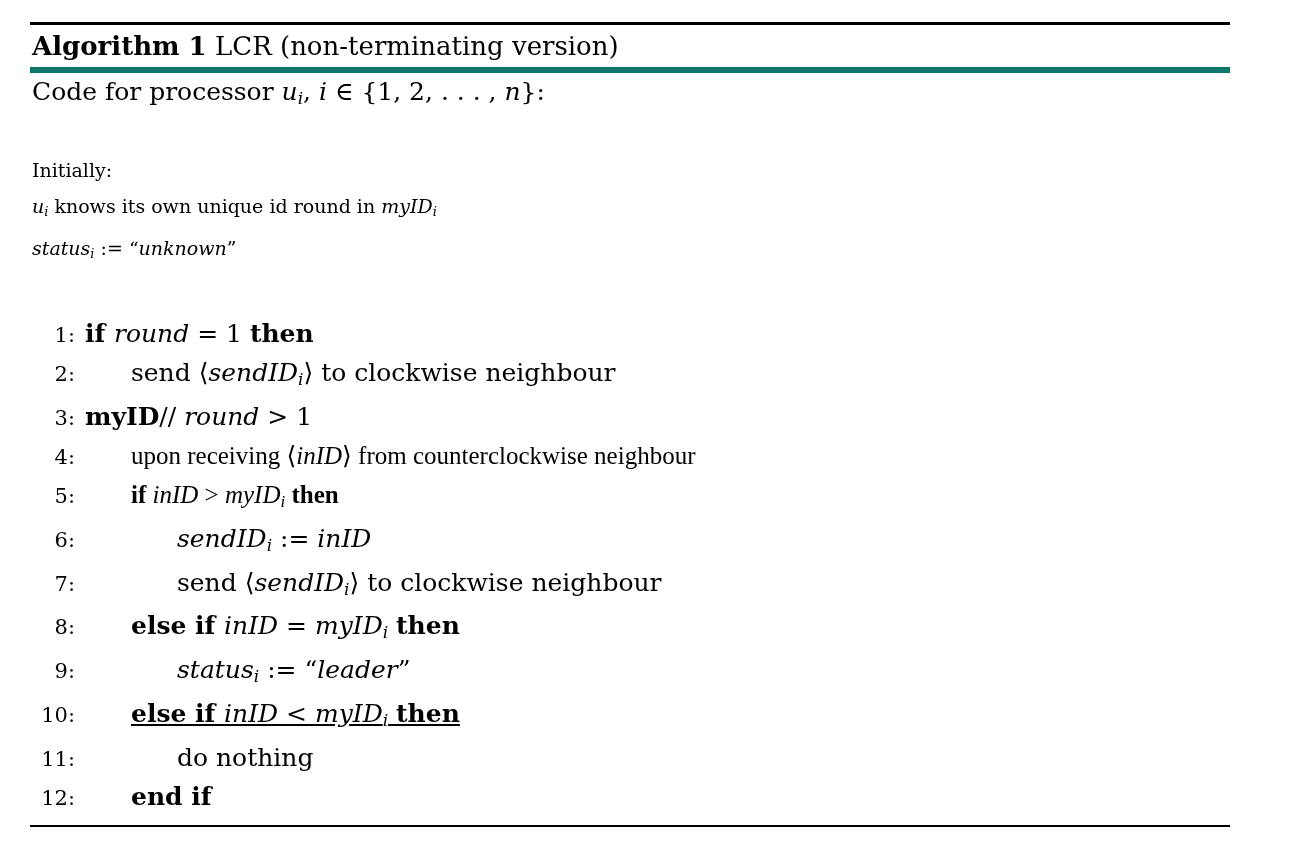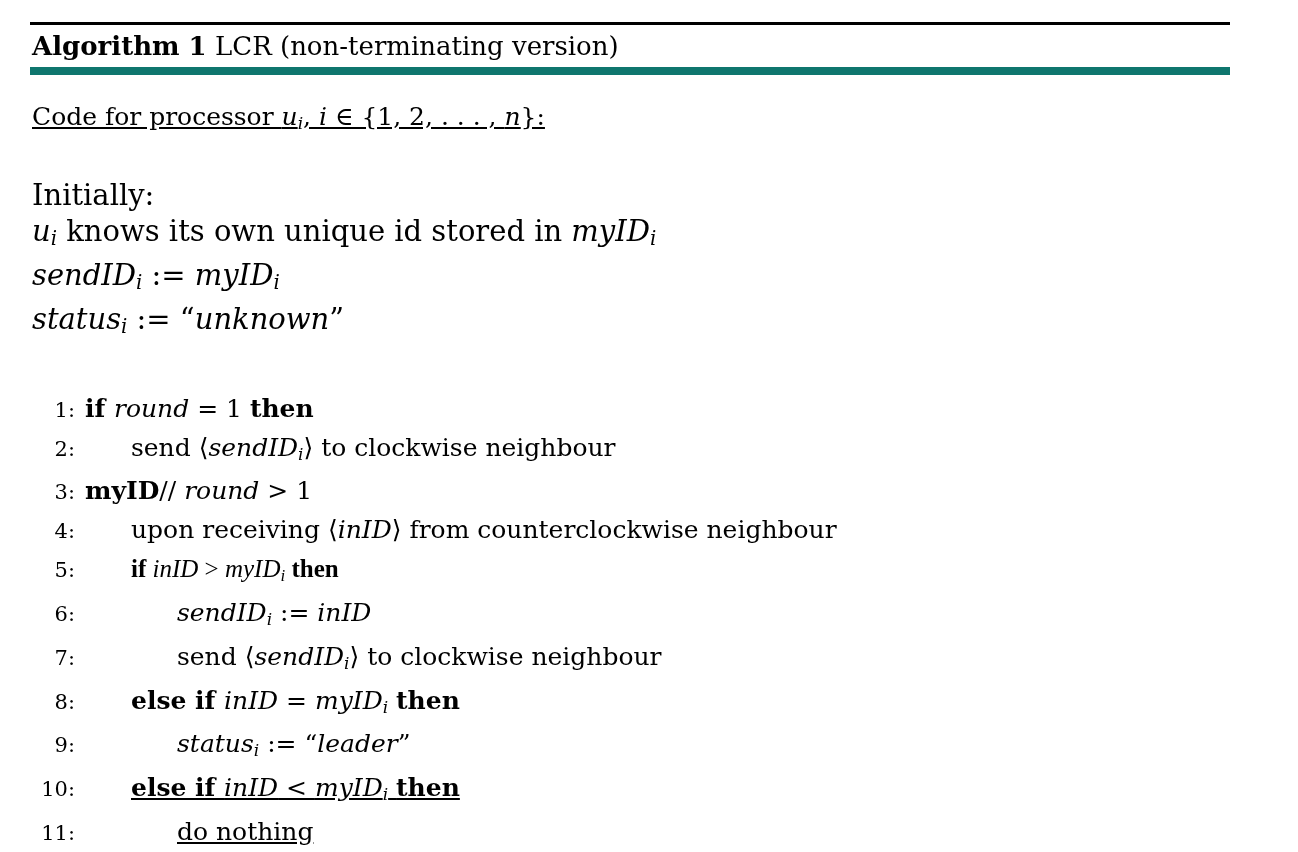--- a/index.html
+++ b/index.html
@@ -17,38 +17,37 @@
     width: 1200px;
     border-top: 3px solid #000000;
     border-bottom: 2px solid #000000;
     color: #000000;
     font-family: "DejaVu Serif", "Liberation Serif", serif;
   }
   .algo-header {
     font-size: 26px;
     line-height: 34px;
     padding: 4px 0 4px 2px;
-    border-bottom: 8px solid #0f766e;
+    border-bottom: 6px solid #0f766e;
     white-space: nowrap;
   }
   .algo-header .label { font-weight: bold; }
   .intro-line {
-    margin-top: 24px;
+    margin-top: 1px;
     font-size: 25px;
     line-height: 36px;
     padding-left: 2px;
     white-space: nowrap;
-    text-decoration: underline;
   }
   .preamble {
     margin-top: 36px;
     padding-left: 2px;
   }
   .pre-line {
-    font-size: 29px;
+    font-size: 19px;
     line-height: 36px;
     white-space: nowrap;
   }
   .code {
     margin-top: 44px;
     margin-bottom: 8px;
   }
   .code-line {
     display: flex;
     align-items: baseline;
@@ -79,40 +78,39 @@
 <body>
 
 <div class="doc">
   <div class="algo-header">
     <span class="label">Algorithm 1</span>
     <span class="title">LCR (non-terminating version)</span>
   </div>
   <div class="intro-line"><span class="seg-r">Code for processor </span><span class="seg-i">u</span><span class="seg-sub">i</span><span class="seg-r">, </span><span class="seg-i">i</span><span class="seg-r"> ∈ {1, 2, . . . , </span><span class="seg-i">n</span><span class="seg-r">}:</span></div>
   <div class="preamble">
       <div class="pre-line"><span class="seg-r">Initially:</span></div>
-      <div class="pre-line"><span class="seg-i">u</span><span class="seg-sub">i</span><span class="seg-r"> knows its own unique id stored in </span><span class="seg-i">myID</span><span class="seg-sub">i</span></div>
-      <div class="pre-line"><span class="seg-i">sendID</span><span class="seg-sub">i</span><span class="seg-r"> := </span><span class="seg-i">myID</span><span class="seg-sub">i</span></div>
+      <div class="pre-line"><span class="seg-i">u</span><span class="seg-sub">i</span><span class="seg-r"> knows its own unique id round in </span><span class="seg-i">myID</span><span class="seg-sub">i</span></div>
       <div class="pre-line"><span class="seg-i">status</span><span class="seg-sub">i</span><span class="seg-r"> := “</span><span class="seg-i">unknown</span><span class="seg-r">”</span></div>
     </div>
   <div class="code">
       <div class="code-line">
         <div class="line-num">1:</div>
         <div class="line-content" style="padding-left: 10px;"><span class="seg-b">if </span><span class="seg-i">round</span><span class="seg-r"> = 1 </span><span class="seg-b">then</span></div>
       </div>
       <div class="code-line">
         <div class="line-num">2:</div>
         <div class="line-content" style="padding-left: 56px;"><span class="seg-r">send ⟨</span><span class="seg-i">sendID</span><span class="seg-sub">i</span><span class="seg-r">⟩ to clockwise neighbour</span></div>
       </div>
       <div class="code-line">
         <div class="line-num">3:</div>
         <div class="line-content" style="padding-left: 10px;"><span class="seg-b">myID</span><span class="seg-r">// </span><span class="seg-i">round</span><span class="seg-r"> &gt; 1</span></div>
       </div>
       <div class="code-line">
         <div class="line-num">4:</div>
-        <div class="line-content" style="padding-left: 56px;"><span class="seg-r">upon receiving ⟨</span><span class="seg-i">inID</span><span class="seg-r">⟩ from counterclockwise neighbour</span></div>
+        <div class="line-content" style="padding-left: 56px; font-family: Liberation Serif, serif;"><span class="seg-r">upon receiving ⟨</span><span class="seg-i">inID</span><span class="seg-r">⟩ from counterclockwise neighbour</span></div>
       </div>
       <div class="code-line">
         <div class="line-num">5:</div>
         <div class="line-content" style="padding-left: 56px; font-family: Liberation Serif, serif;"><span class="seg-b">if </span><span class="seg-i">inID</span><span class="seg-r"> &gt; </span><span class="seg-i">myID</span><span class="seg-sub">i</span><span class="seg-r"> </span><span class="seg-b">then</span></div>
       </div>
       <div class="code-line">
         <div class="line-num">6:</div>
         <div class="line-content" style="padding-left: 102px; text-align: right;"><span class="seg-i">sendID</span><span class="seg-sub">i</span><span class="seg-r"> := </span><span class="seg-i">inID</span></div>
       </div>
       <div class="code-line">
@@ -126,20 +124,20 @@
       <div class="code-line">
         <div class="line-num">9:</div>
         <div class="line-content" style="padding-left: 102px;"><span class="seg-i">status</span><span class="seg-sub">i</span><span class="seg-r"> := “</span><span class="seg-i">leader</span><span class="seg-r">”</span></div>
       </div>
       <div class="code-line">
         <div class="line-num">10:</div>
         <div class="line-content" style="padding-left: 56px; text-decoration: underline;"><span class="seg-b">else if </span><span class="seg-i">inID</span><span class="seg-r"> &lt; </span><span class="seg-i">myID</span><span class="seg-sub">i</span><span class="seg-r"> </span><span class="seg-b">then</span></div>
       </div>
       <div class="code-line">
         <div class="line-num">11:</div>
-        <div class="line-content" style="padding-left: 102px; text-decoration: underline;"><span class="seg-r">do nothing</span></div>
+        <div class="line-content" style="padding-left: 102px;"><span class="seg-r">do nothing</span></div>
       </div>
       <div class="code-line">
         <div class="line-num">12:</div>
         <div class="line-content" style="padding-left: 56px;"><span class="seg-b">end if</span></div>
       </div>
     </div>
 </div>
 
 </body></html>

